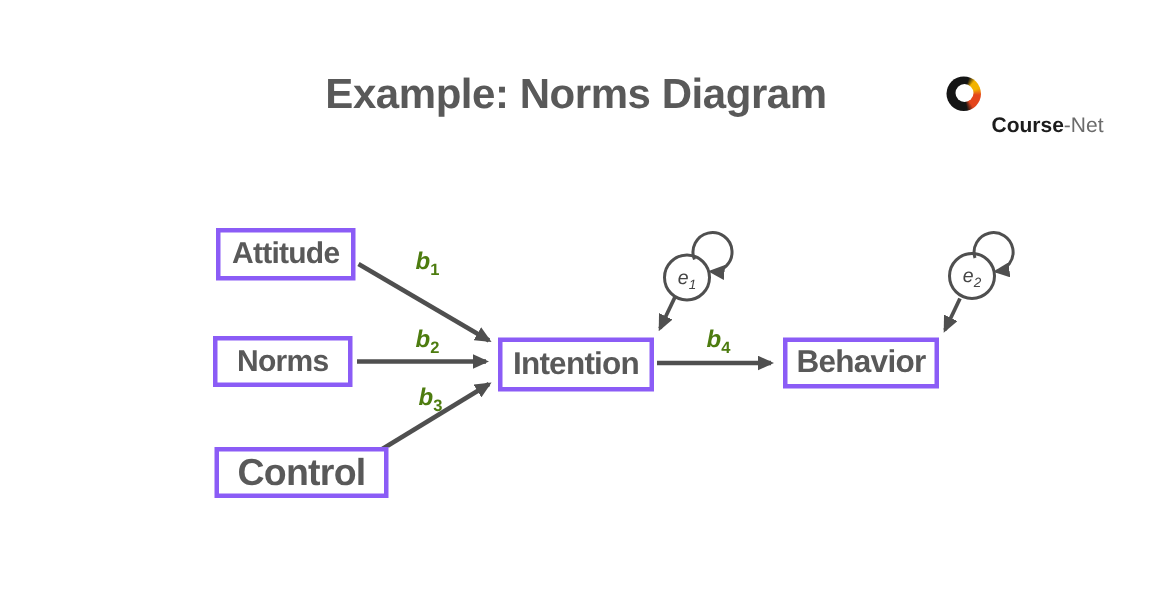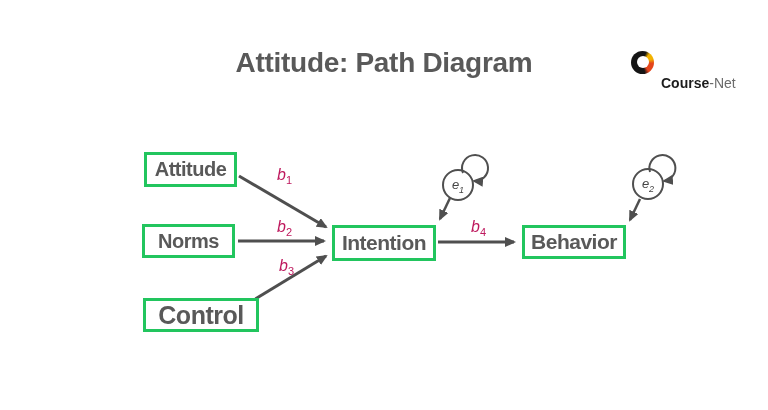--- a/index.html
+++ b/index.html
@@ -16,44 +16,44 @@
     width:23px; height:23px; border-radius:50%;
     background:conic-gradient(#151515 0deg 18deg, #f2b300 40deg 70deg, #e4451c 95deg 145deg, #151515 168deg 360deg);
     display:flex; align-items:center; justify-content:center;
   }
   .logo-hole { width:12px; height:12px; border-radius:50%; background:#ffffff; }
   .logo-text { font-size:14px; white-space:nowrap;margin-top:42px; }
   .brand-bold { font-weight:700; color:#1c1c1c; }
   .brand-light { font-weight:400; color:#6b6b6b; }
 
   .node {
-    position:absolute; box-sizing:border-box; border:3px solid #22c55e;
+    position:absolute; box-sizing:border-box; border:3px solid #8b5cf6;
     background:#ffffff; color:#595959; font-weight:700;
     display:flex; align-items:center; justify-content:center;
     letter-spacing:-0.5px;
   }
   svg.wires { position:absolute; left:0; top:0; width:768px; height:410px; }
 
   .plabel {
-    position:absolute; color:#be185d; font-weight:400; font-style:italic;
+    position:absolute; color:#4d7c0f; font-weight:700; font-style:italic;
     font-size:16px; line-height:16px;
   }
   .plabel sub { font-size:11px; font-style:normal; }
   .elabel {
     position:absolute; color:#454545; font-weight:400; font-style:italic;
     font-size:13px; line-height:16px; text-align:center;
   }
   .elabel sub { font-size:9px; }
 </style>
 </head>
 <body>
 
 <div class="stage">
 
-  <div class="title">Attitude: Path Diagram</div>
+  <div class="title">Example: Norms Diagram</div>
 
   <div class="logo">
     <div class="logo-ring">
       <div class="logo-hole"></div>
     </div>
     <div class="logo-text"><span class="brand-bold">Course</span><span class="brand-light">-Net</span></div>
   </div>
 
   <svg class="wires" viewBox="0 0 768 410">
     <defs>

